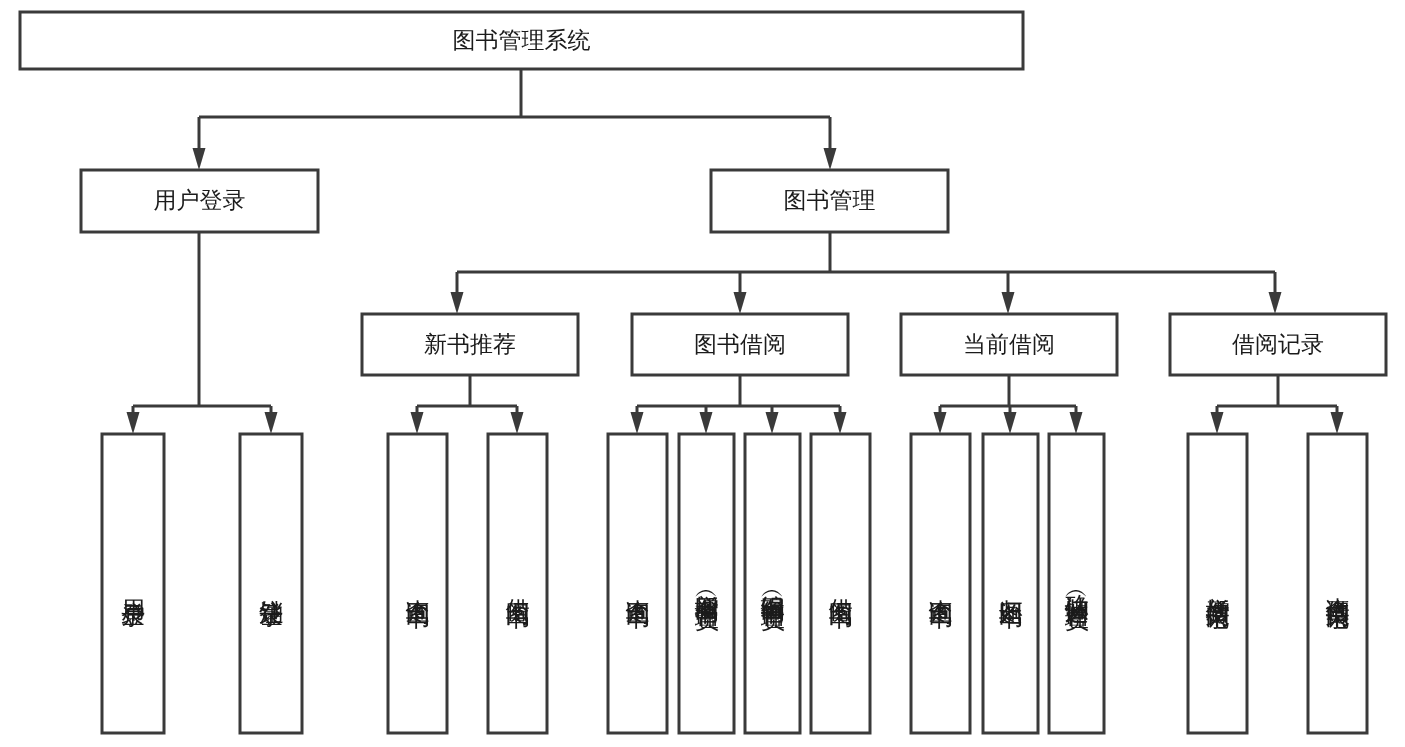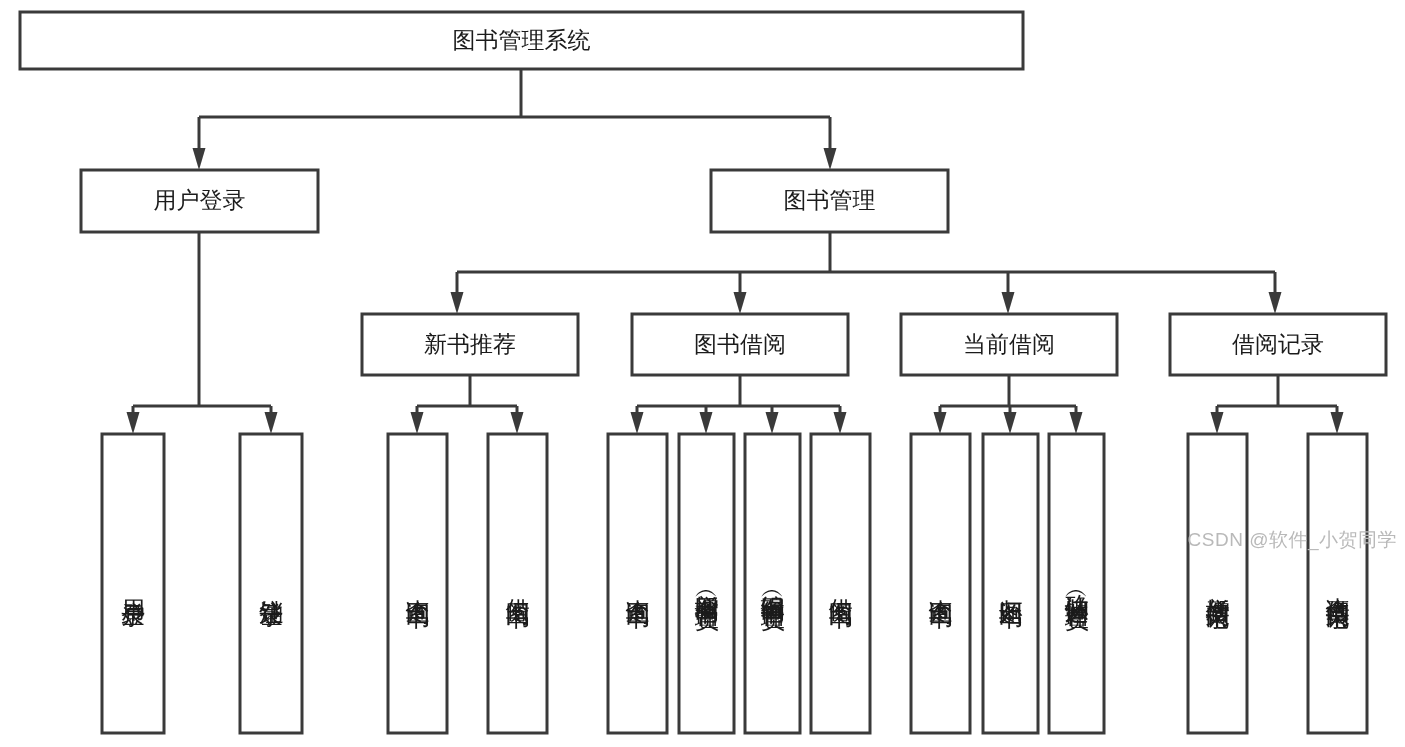--- a/index.html
+++ b/index.html
@@ -193,14 +193,13 @@
       <div class="leaf-label" style="left: 679px; top: 434px; width: 55px; height: 299px;">新增图书（管理员）</div>
       <div class="leaf-label" style="left: 745px; top: 434px; width: 55px; height: 299px;">编辑图书（管理员）</div>
       <div class="leaf-label" style="left: 811px; top: 434px; width: 59px; height: 299px;">借阅图书</div>
       <div class="leaf-label" style="left: 911px; top: 434px; width: 59px; height: 299px;">查询图书</div>
       <div class="leaf-label" style="left: 983px; top: 434px; width: 55px; height: 299px;">归还图书</div>
       <div class="leaf-label" style="left: 1049px; top: 434px; width: 55px; height: 299px;">确认归还（管理员）</div>
       <div class="leaf-label" style="left: 1188px; top: 434px; width: 59px; height: 299px;">新增借阅记录</div>
       <div class="leaf-label" style="left: 1308px; top: 434px; width: 59px; height: 299px;">查询借阅记录</div>
     </div>
 
-  <div class="watermark">CSDN @软件_小贺同学</div>
 </div>
 
 </body></html>

